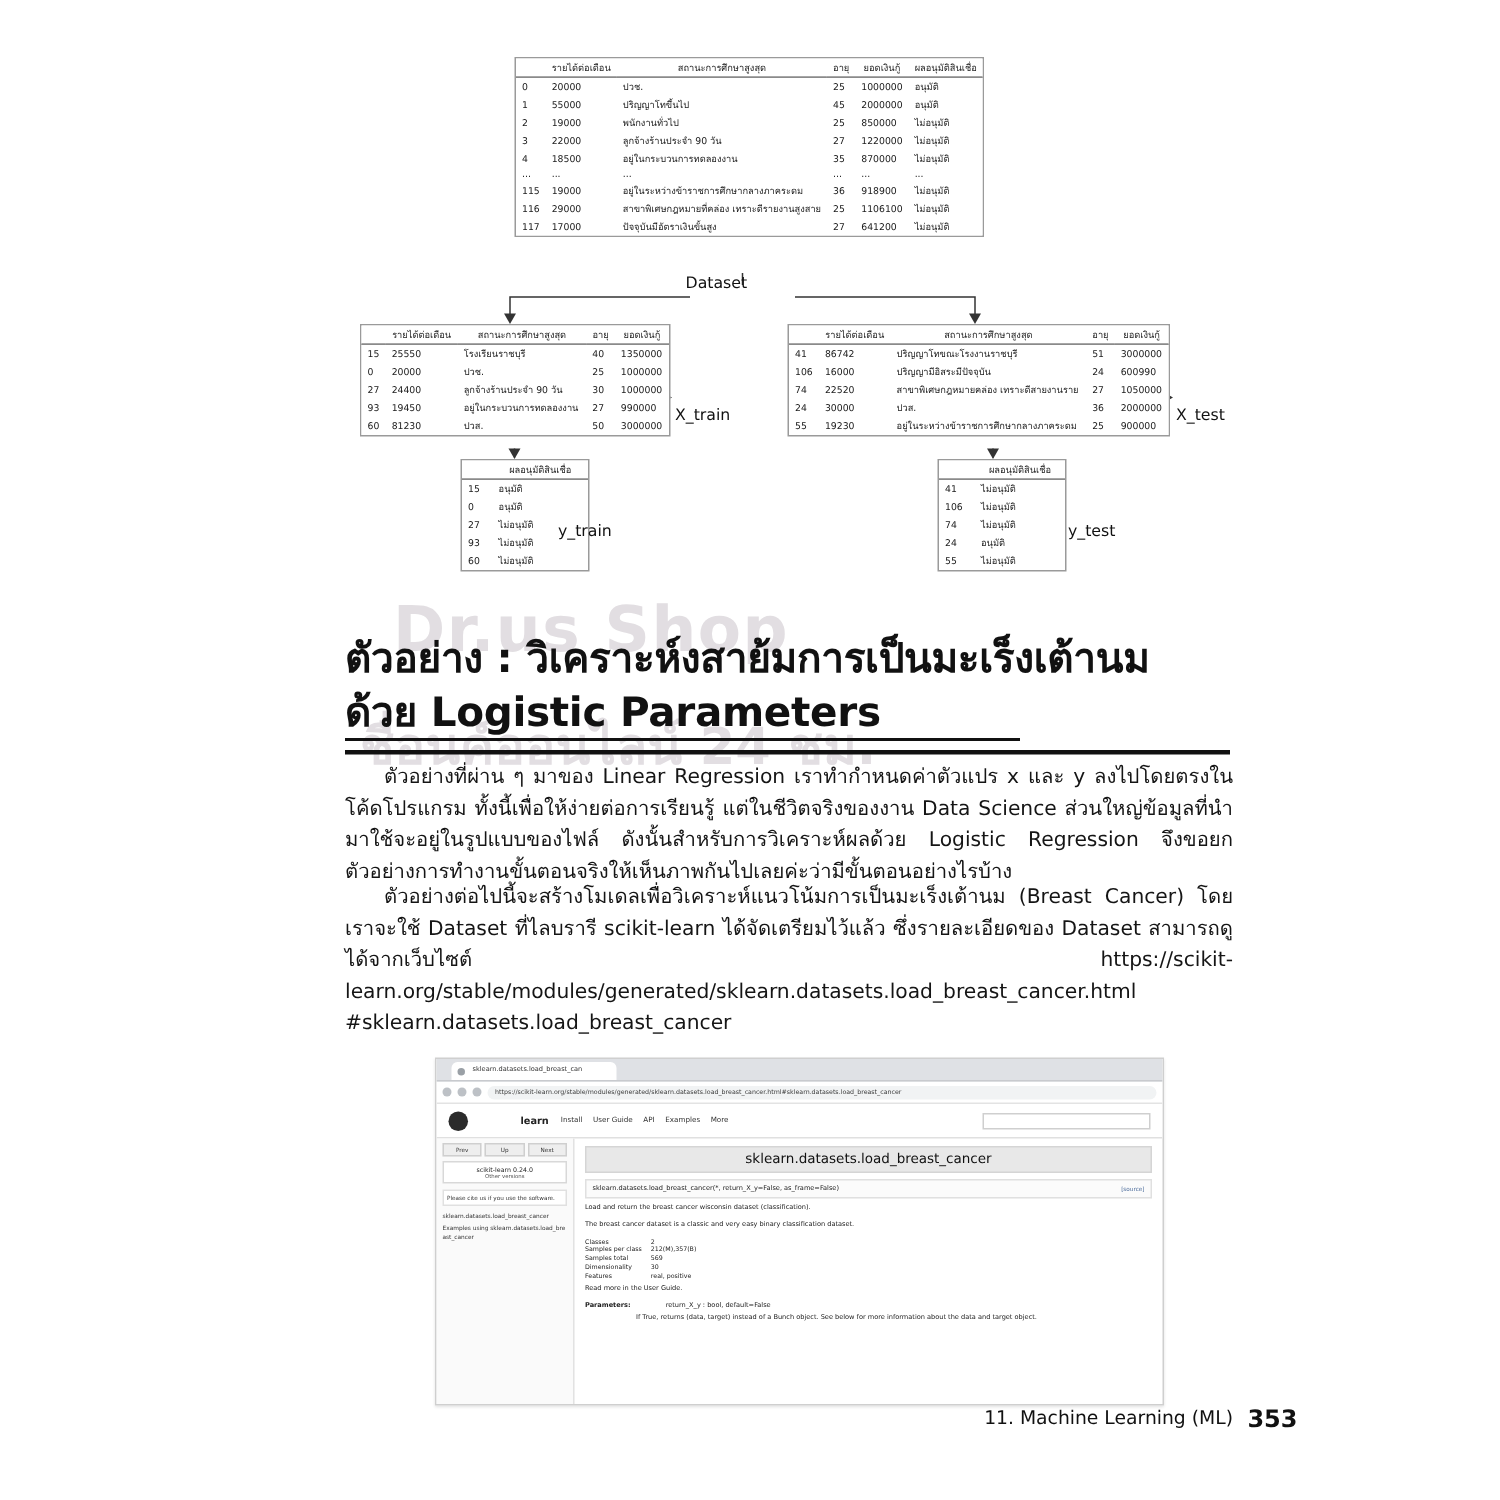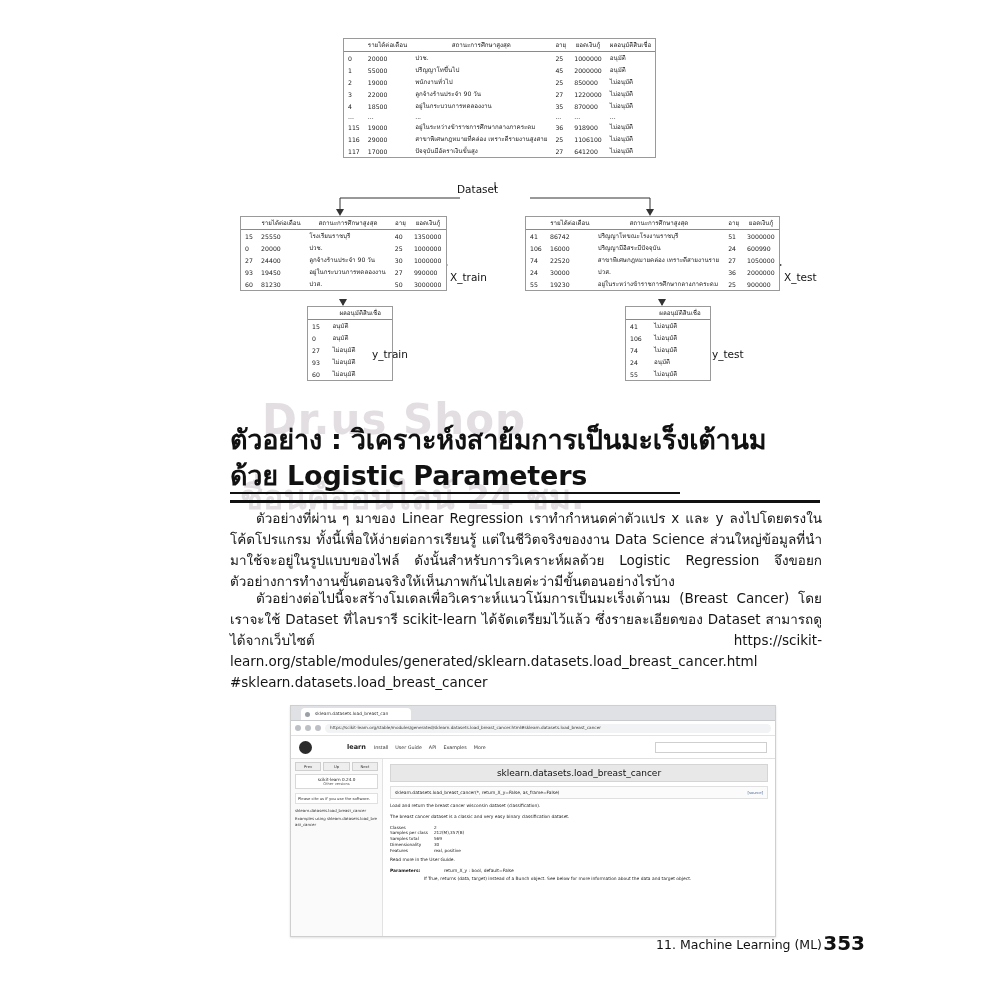--- a/index.html
+++ b/index.html
@@ -140,21 +140,21 @@
   .shot table.meta td{padding:0.4px 6px 0.4px 0;color:#222;vertical-align:top;}
   .shot table.meta td.k{font-weight:normal;}
   .shot .param{font-size:4.4px;color:#222;line-height:1.5;}
   .shot .param b{font-weight:bold;}
 
   
   .footer{
     position:absolute;right:178px;bottom:48px;font-size:12.5px;color:#111;
   }
   .pageno{
-    position:absolute;right:135px;bottom:45px;font-size:20px;font-weight:bold;color:#111;
+    position:absolute;right:135px;bottom:45px;font-size:16px;font-weight:bold;color:#111;
   }
 </style>
 </head>
 <body>
 
 <div class="page">
 
   <div class="diagram">
 
     <svg>

